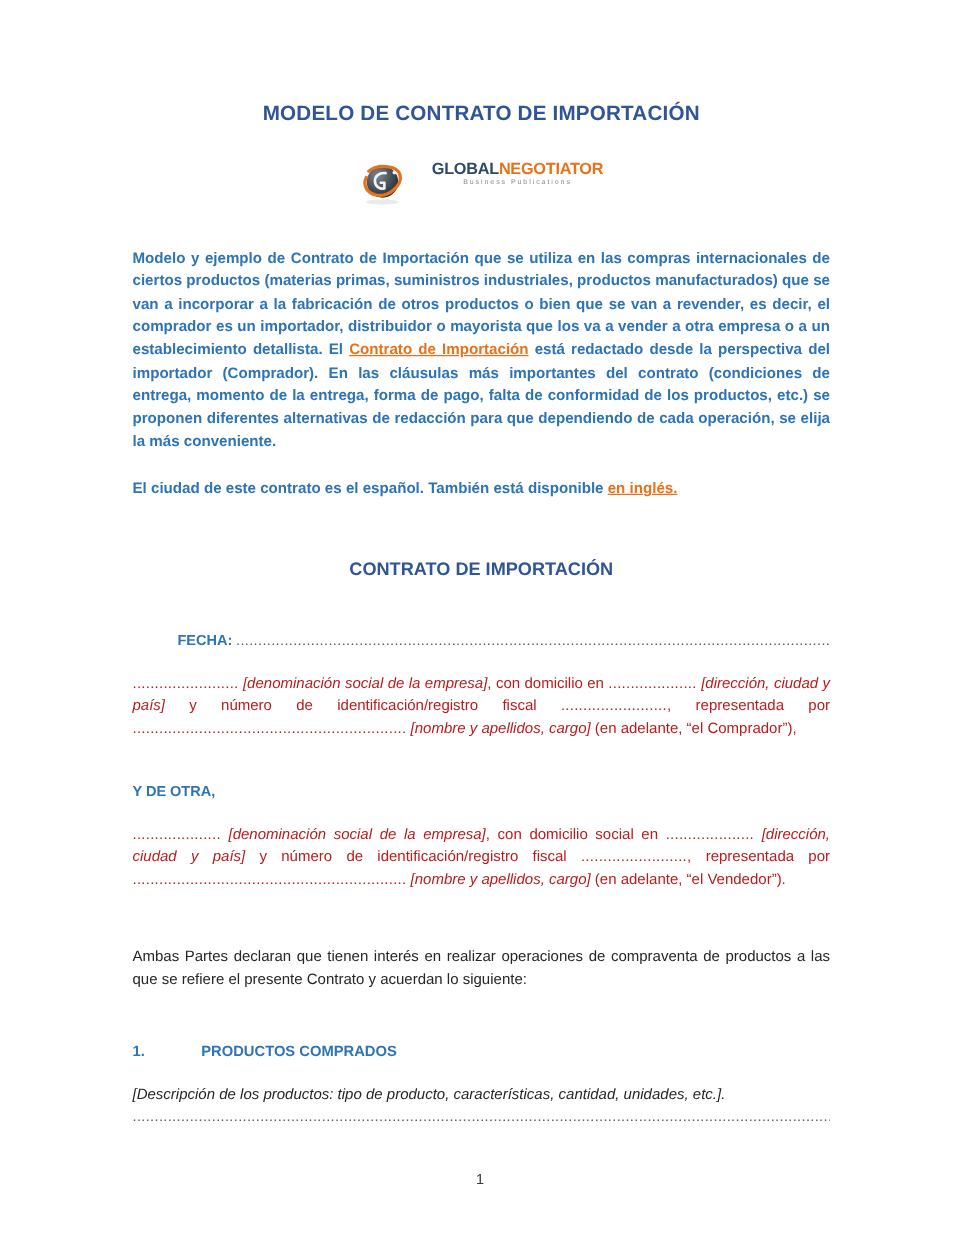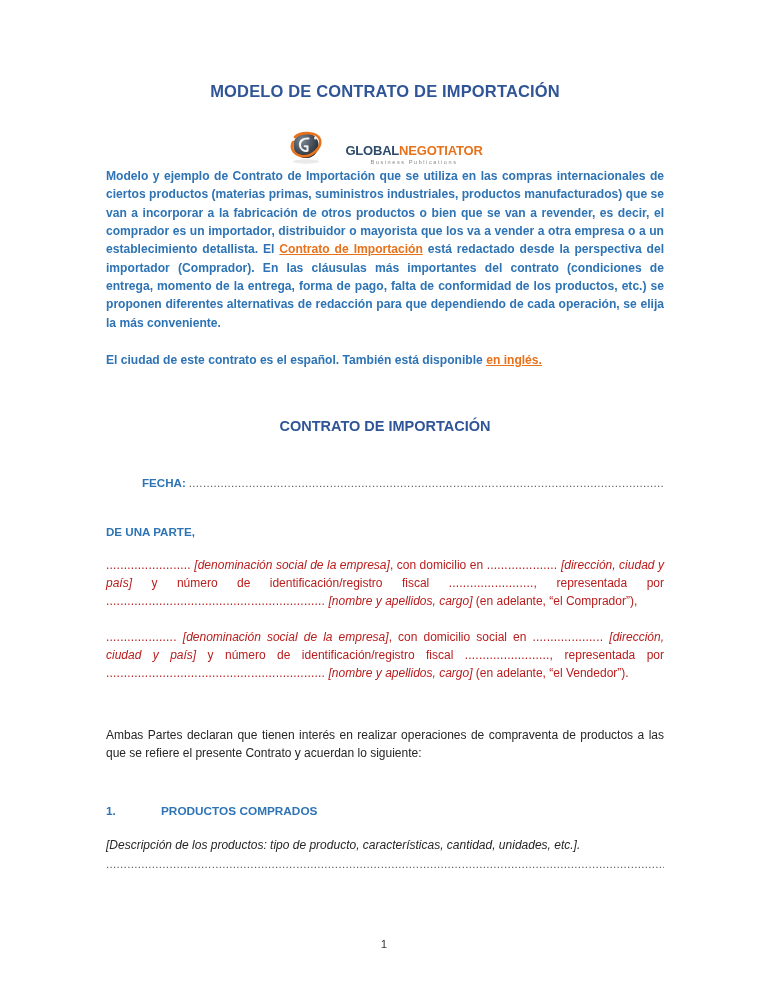--- a/index.html
+++ b/index.html
@@ -39,21 +39,21 @@
   
   .logo-wrap {
     display: flex;
     justify-content: center;
     align-items: center;
     margin-top: 25px;
     height: 40px;
   }
   .logo {
     display: flex;
-    align-items: flex-end;
+    align-items: flex-start;
     gap: 20px;
   }
   .logo-mark {
     width: 38px;
     height: 38px;
     position: relative;
     flex: none;
   }
   .logo-text {
     display: flex;
@@ -78,20 +78,21 @@
     white-space: nowrap;
   }
 
   
   .intro {
     color: #2e74b5;
     font-weight: bold;
     font-size: 12.1px;
     line-height: 1.52;
     text-align: justify;
+    margin-top: 30px;
   }
   .intro.second { margin-top: 19px; }
   .link-orange {
     color: #e8721c;
     text-decoration: underline;
   }
 
   
   .contract-heading {
     text-align: center;
@@ -224,24 +225,24 @@
 
     <div class="intro second"><span>El ciudad de este contrato es el español. También está disponible </span><a class="link-orange" href="#">en inglés.</a></div>
 
     <div class="contract-heading">CONTRATO DE IMPORTACIÓN</div>
 
     <div class="fecha-row">
       <span class="fecha-label">FECHA:</span>
       <span class="fecha-dots">...................................................................................................................................................................................</span>
     </div>
 
-    <div class="blue-label">DE UNA PARTE,</div>
 
     <div class="body-par"><span class="dots">........................</span> <i>[denominación social de la empresa]</i><span>, con domicilio en </span><span class="dots">....................</span> <i>[dirección, ciudad y país]</i><span> y número de identificación/registro fiscal </span><span class="dots">........................,</span><span> representada por </span><span class="dots">..............................................................</span> <i>[nombre y apellidos, cargo]</i><span> (en adelante, “el Comprador”),</span></div>
 
+    <div class="blue-label">Y DE OTRA,</div>
 
     <div class="body-par"><span class="dots">....................</span> <i>[denominación social de la empresa]</i><span>, con domicilio social en </span><span class="dots">....................</span> <i>[dirección, ciudad y país]</i><span> y número de identificación/registro fiscal </span><span class="dots">........................,</span><span> representada por </span><span class="dots">..............................................................</span> <i>[nombre y apellidos, cargo]</i><span> (en adelante, “el Vendedor”).</span></div>
 
     <div class="ambas">Ambas Partes declaran que tienen interés en realizar operaciones de compraventa de productos a las que se refiere el presente Contrato y acuerdan lo siguiente:</div>
 
     <div class="clause">
       <span class="clause-num">1.</span>
       <span class="clause-title">PRODUCTOS COMPRADOS</span>
     </div>
 

